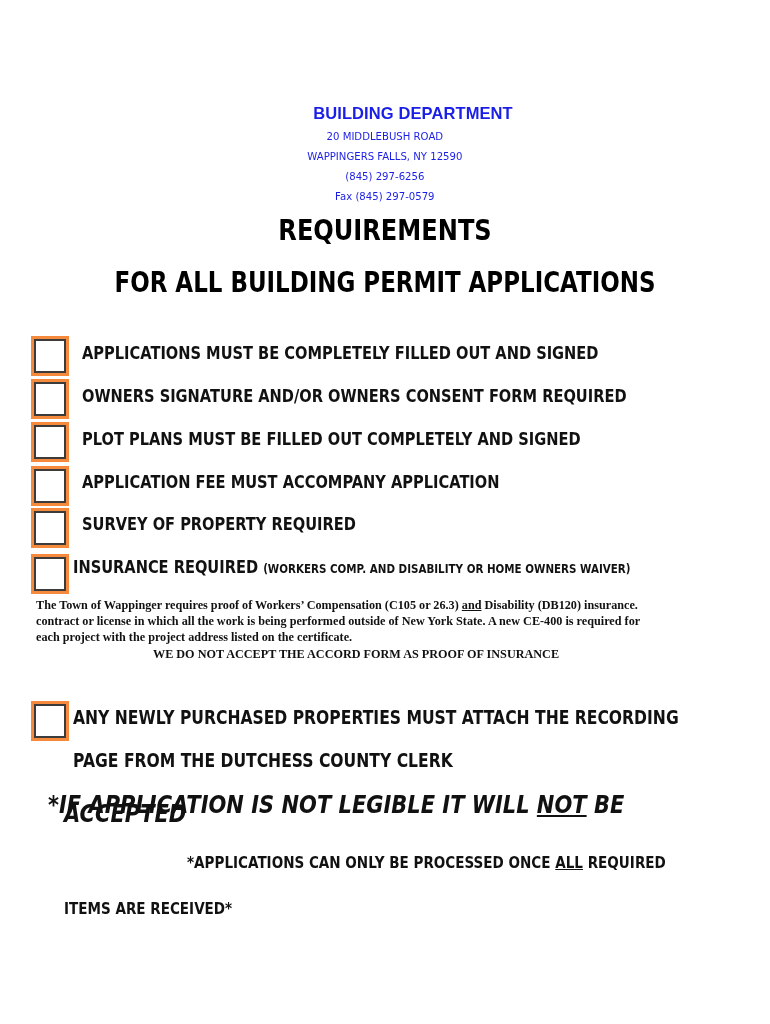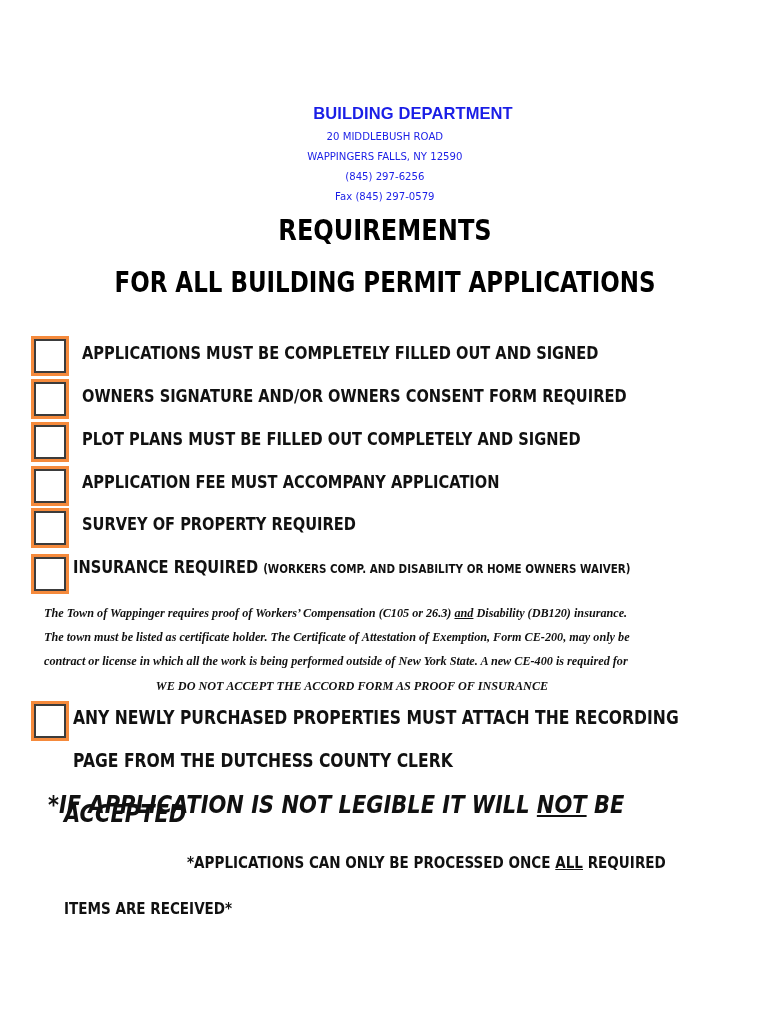--- a/index.html
+++ b/index.html
@@ -12,21 +12,21 @@
           font-family:"DejaVu Sans", sans-serif; font-size:11px; transform:scaleX(0.92); transform-origin:383px 0; }
   .title { left:0; width:770px; text-align:center; font-family:"DejaVu Sans", sans-serif;
            font-weight:bold; color:#000; transform-origin:385px 0; }
   .cb { width:28px; height:30px; border:2px solid #3b3b3b; outline:3px solid #f58a3c;
         background:#fff; box-sizing:content-box; }
   .item { font-family:"DejaVu Sans", sans-serif; font-weight:bold; font-size:17px;
           white-space:nowrap; transform:scaleX(0.86); transform-origin:0 0; color:#111; }
   .small { font-size:12px; }
   .notice { left:36px; width:700px; font-family:"Liberation Serif", serif; font-weight:bold;
             font-size:12.2px; line-height:16.2px; color:#111; }
-  .notice p { margin:8px; white-space:nowrap;font-style:italic; }
+  .notice p { margin:0; white-space:nowrap; }
   .center { text-align:center; }
   u { text-decoration:underline; }
   .warn { font-family:"DejaVu Sans", sans-serif; font-weight:bold; font-style:italic;
           white-space:nowrap; transform-origin:0 0; color:#111; }
 </style>
 </head>
 <body>
 
 <div class="abs dept">BUILDING DEPARTMENT</div>
 <div class="abs addr" style="top:130px">20 MIDDLEBUSH ROAD</div>
@@ -55,22 +55,22 @@
 
   <div class="abs cb" style="left:34px;top:557px"></div>
   <div class="abs item" style="left:73px;top:557px">
     <span>INSURANCE REQUIRED</span>
     <span class="small">(WORKERS COMP. AND DISABILITY OR HOME OWNERS WAIVER)</span>
   </div>
 </div>
 
 <div class="abs notice" style="top:597px">
   <p><span>The Town of Wappinger requires proof of Workers’ Compensation (C105 or 26.3) </span><u>and</u><span> Disability (DB120) insurance.</span></p>
-  <p>The town must be listed as certificate holder. The Certificate of Attestation of Exemption, Form CE-200, may only be</p>
   <p>contract or license in which all the work is being performed outside of New York State. A new CE-400 is required for</p>
+  <p>each project with the project address listed on the certificate.</p>
   <p class="center" style="margin-left:-60px">WE DO NOT ACCEPT THE ACCORD FORM AS PROOF OF INSURANCE</p>
 </div>
 
 <div class="abs cb" style="left:34px;top:704px"></div>
 <div class="abs item" style="left:73px;top:706px;font-size:19px;transform:scaleX(0.82);">ANY NEWLY PURCHASED PROPERTIES MUST ATTACH THE RECORDING</div>
 <div class="abs item" style="left:73px;top:749px;font-size:19px;transform:scaleX(0.82);">PAGE FROM THE DUTCHESS COUNTY CLERK</div>
 
 <div class="abs warn" style="left:48px;top:790px;font-size:25px;transform:scaleX(0.84);"><span>*IF APPLICATION IS NOT LEGIBLE IT WILL </span><u>NOT</u><span> BE</span></div>
 <div class="abs" style="left:64px;top:799px;white-space:nowrap;">
   <span class="warn" style="display:inline-block;font-size:25px;transform:scaleX(0.84);">ACCEPTED</span>

